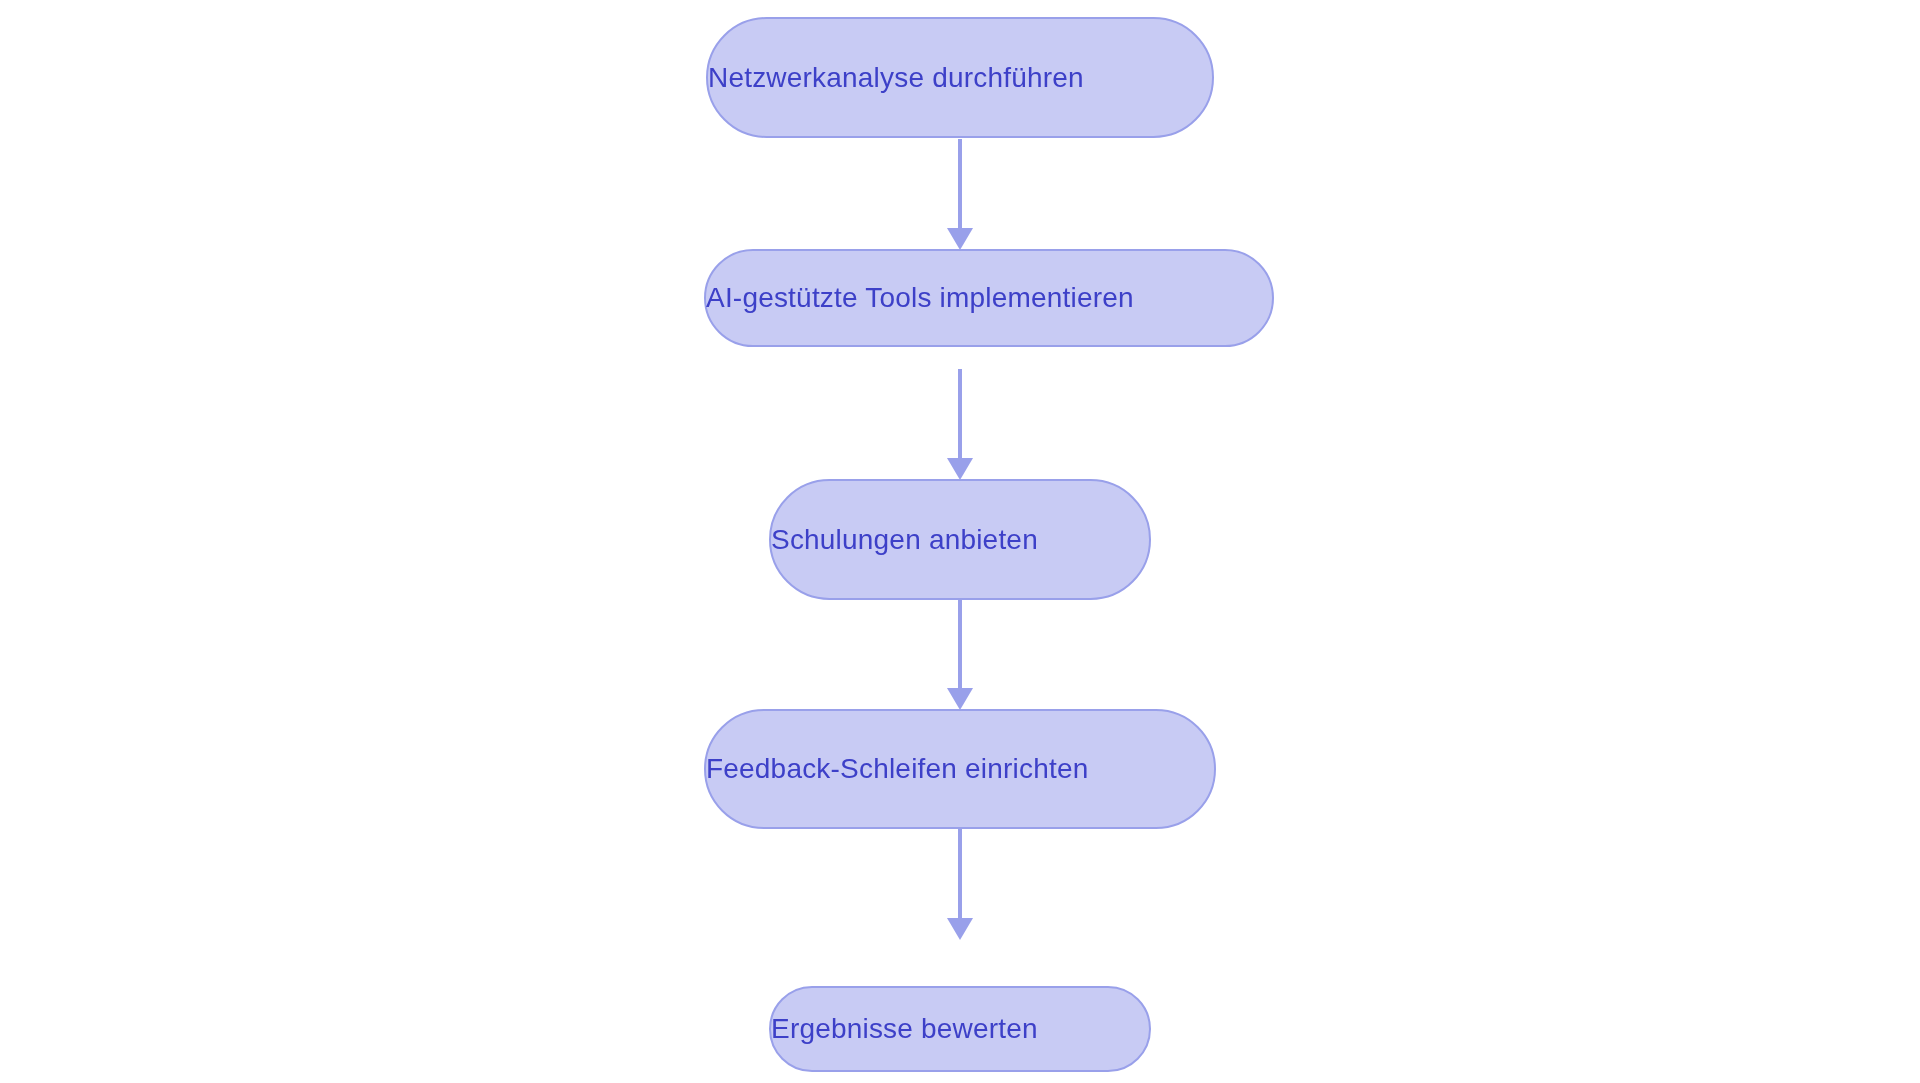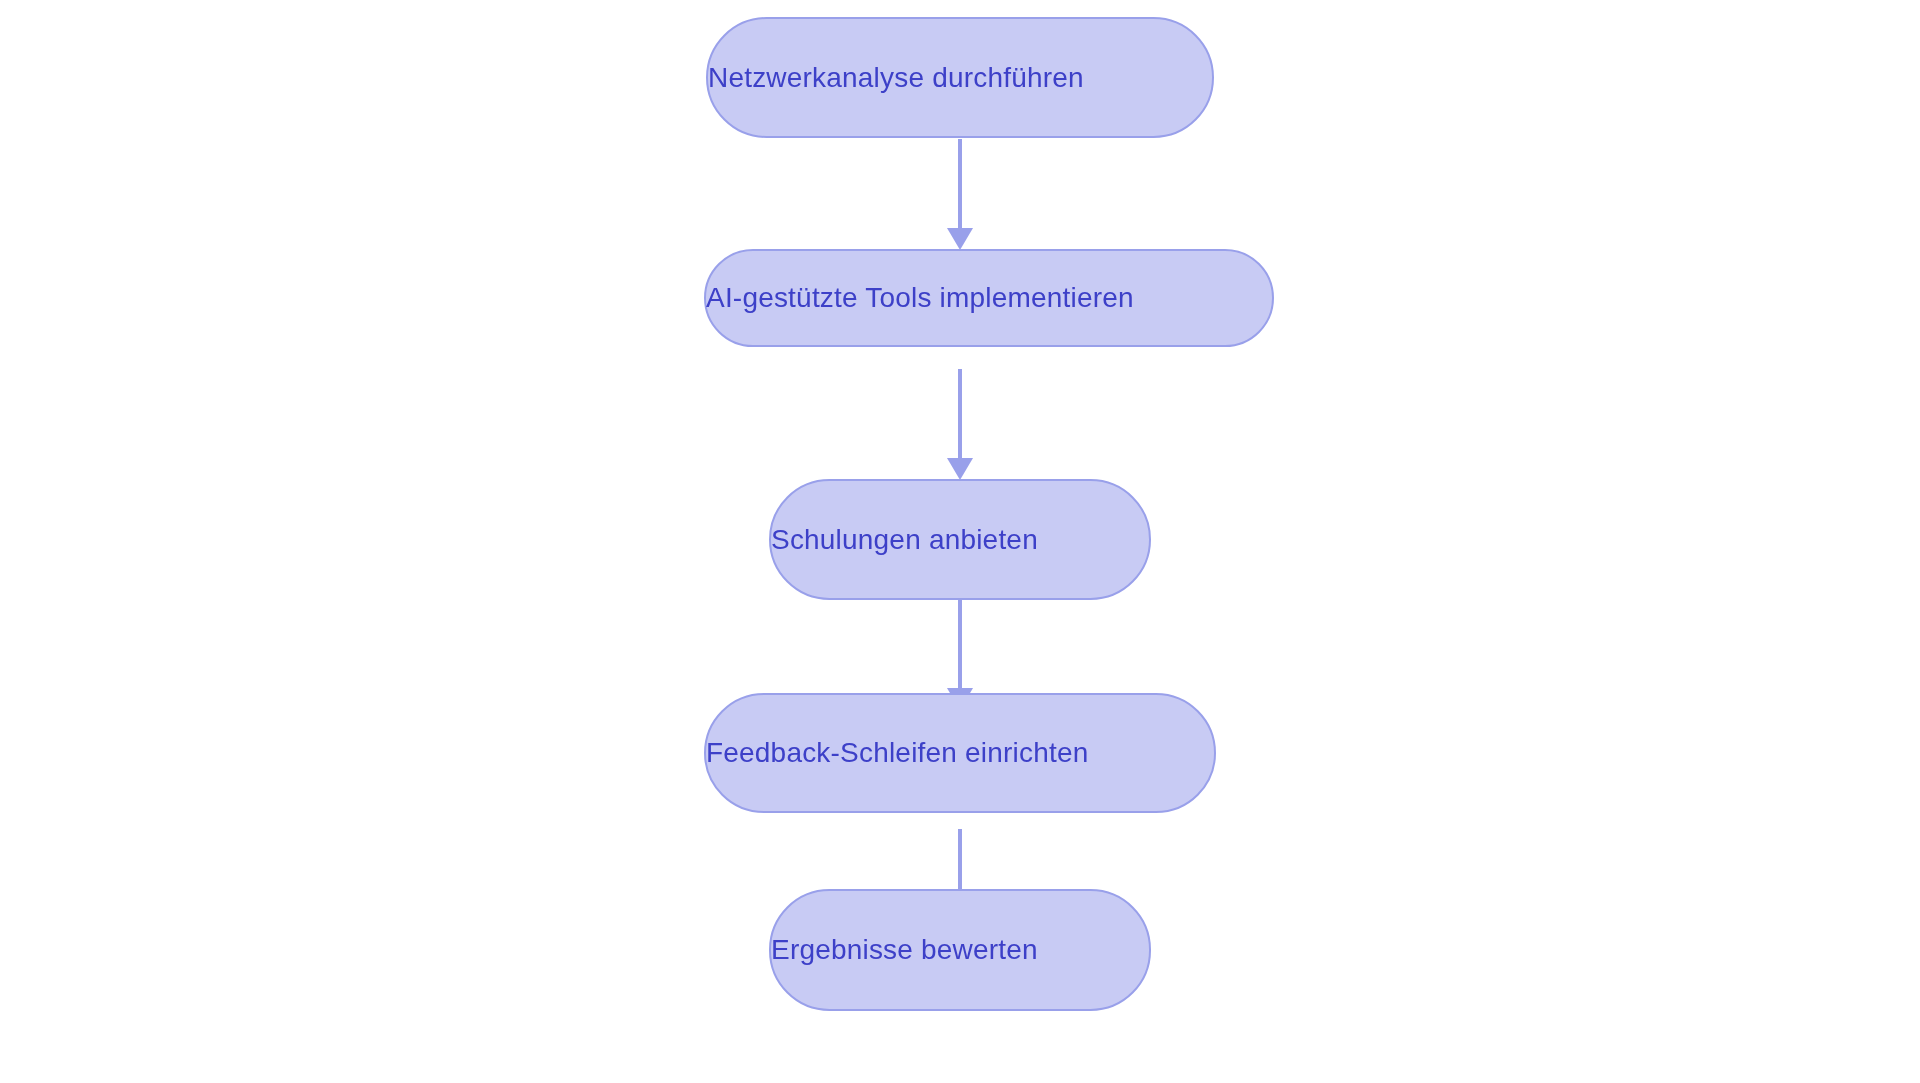--- a/index.html
+++ b/index.html
@@ -33,22 +33,22 @@
     color:var(--node-text);
     font-size:28px;
     font-weight:400;
     letter-spacing:0.2px;
     white-space:nowrap;
     text-align:center;
   }
   .node-1{left:706px;top:17px;width:508px;}
   .node-2{left:704px;top:249px;width:570px;height:98px;}
   .node-3{left:769px;top:479px;width:382px;}
-  .node-4{left:704px;top:693px;width:512px;height:120px;}
-  .node-5{left:769px;top:889px;width:382px;height:122px;}
+  .node-4{left:704px;top:709px;width:512px;height:120px;}
+  .node-5{left:769px;top:986px;width:382px;height:86px;}
 
   .flow-arrow{
     position:absolute;
     left:947px;
     width:26px;
     display:flex;
     flex-direction:column;
     align-items:center;
   }
   .flow-arrow .shaft{

